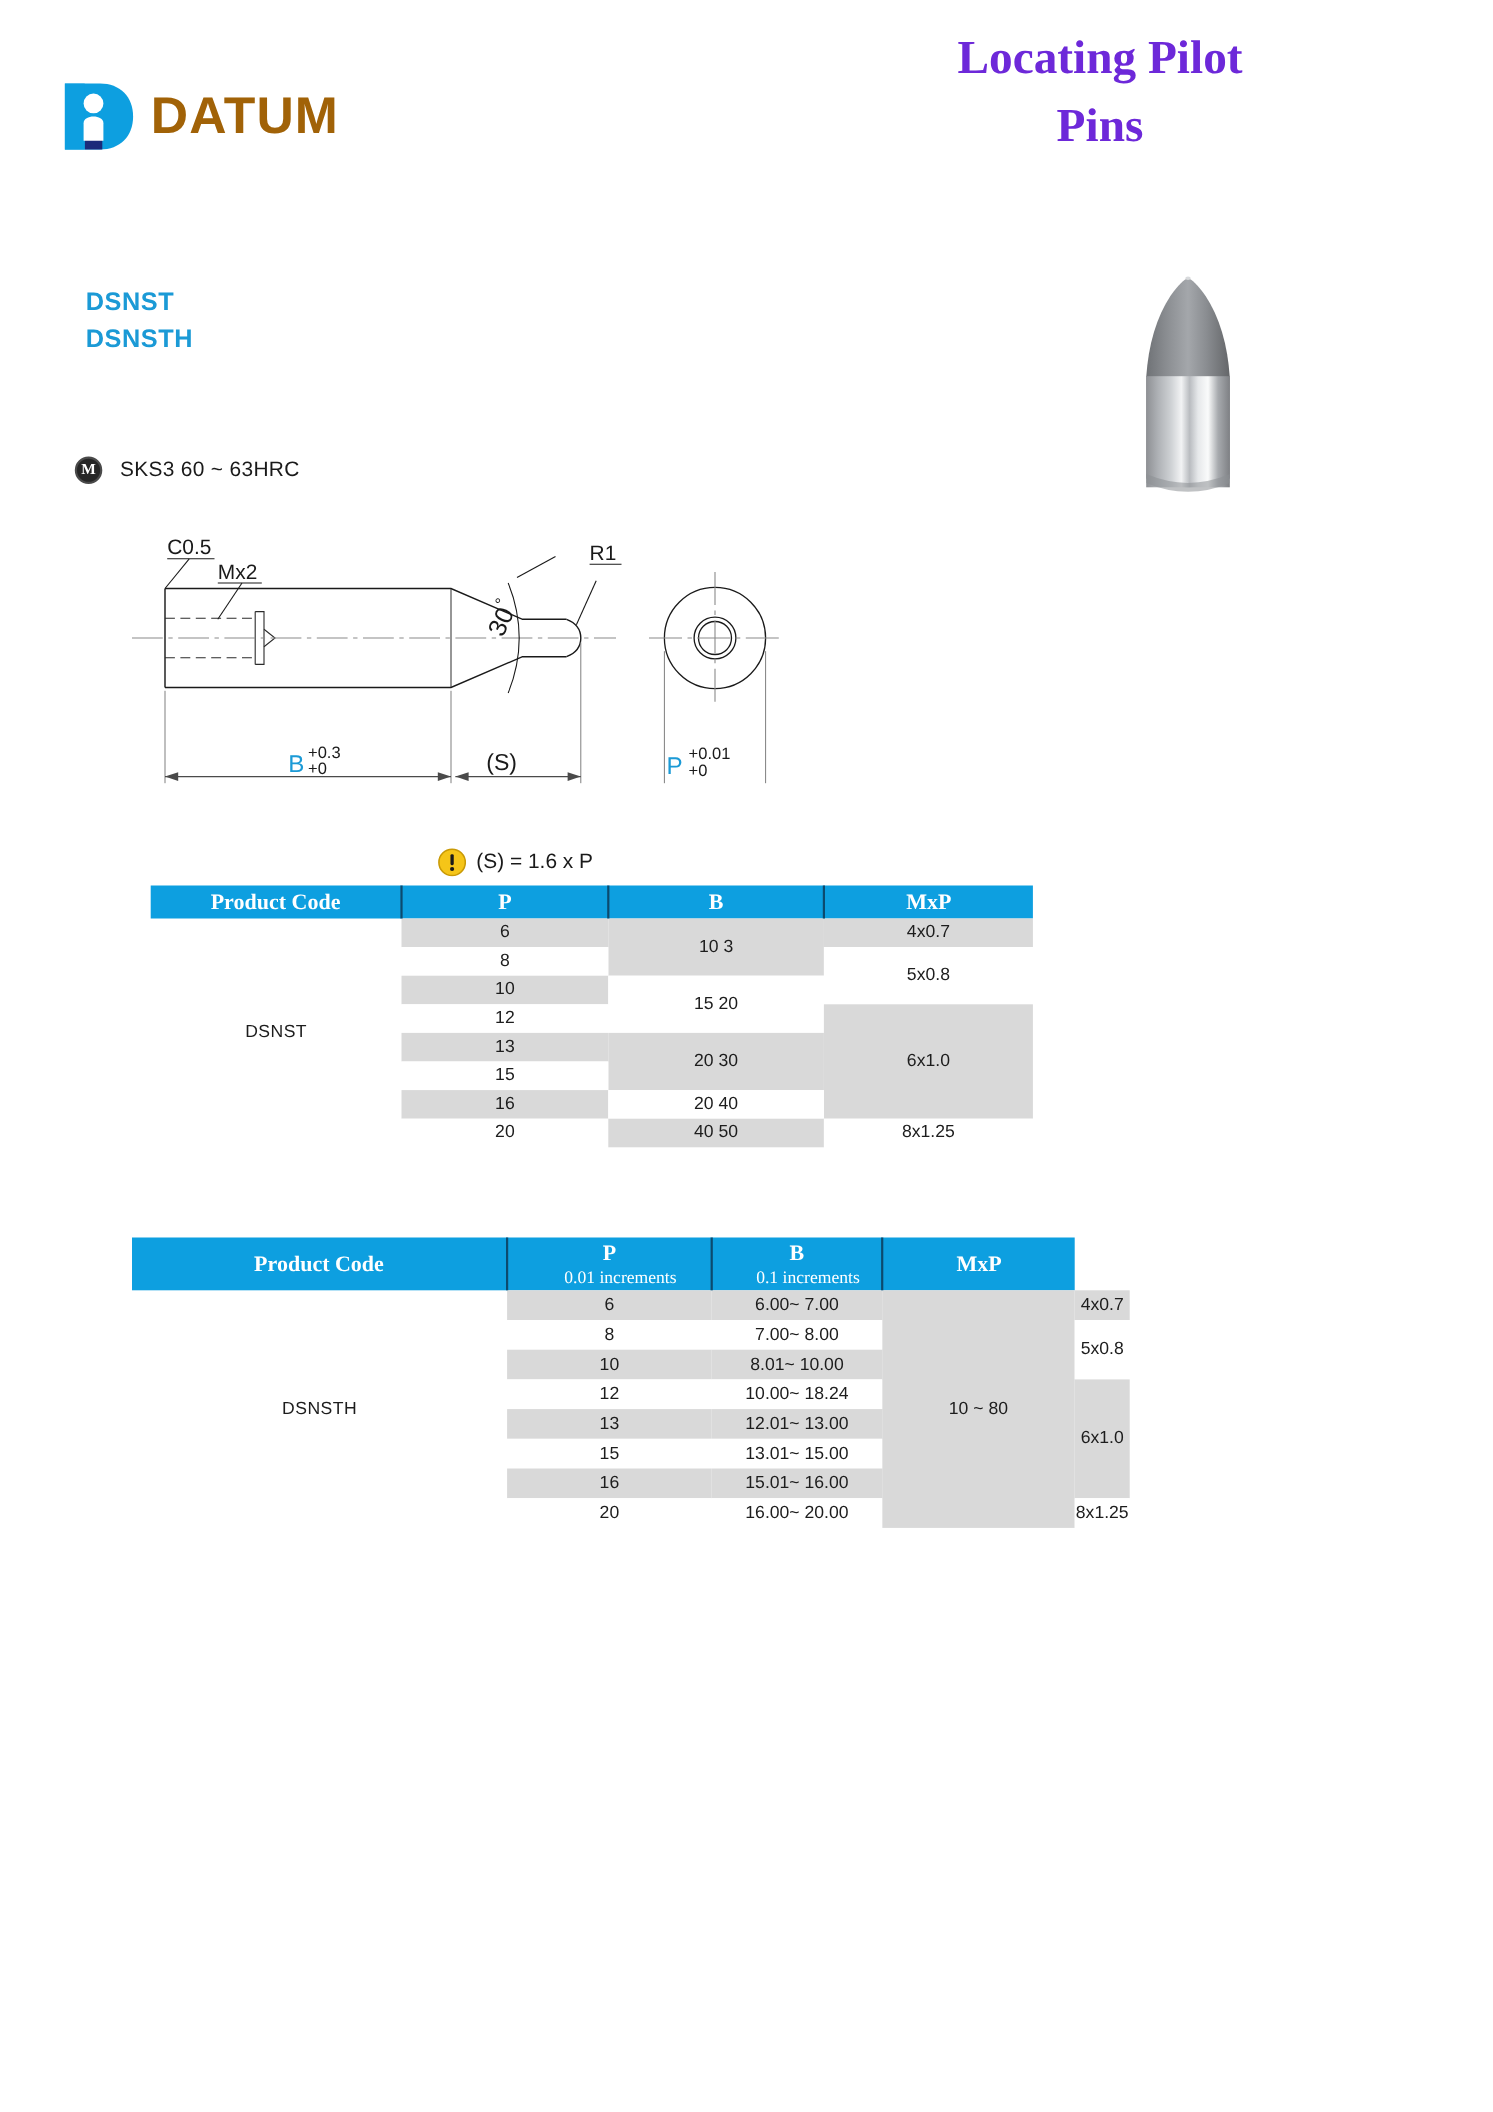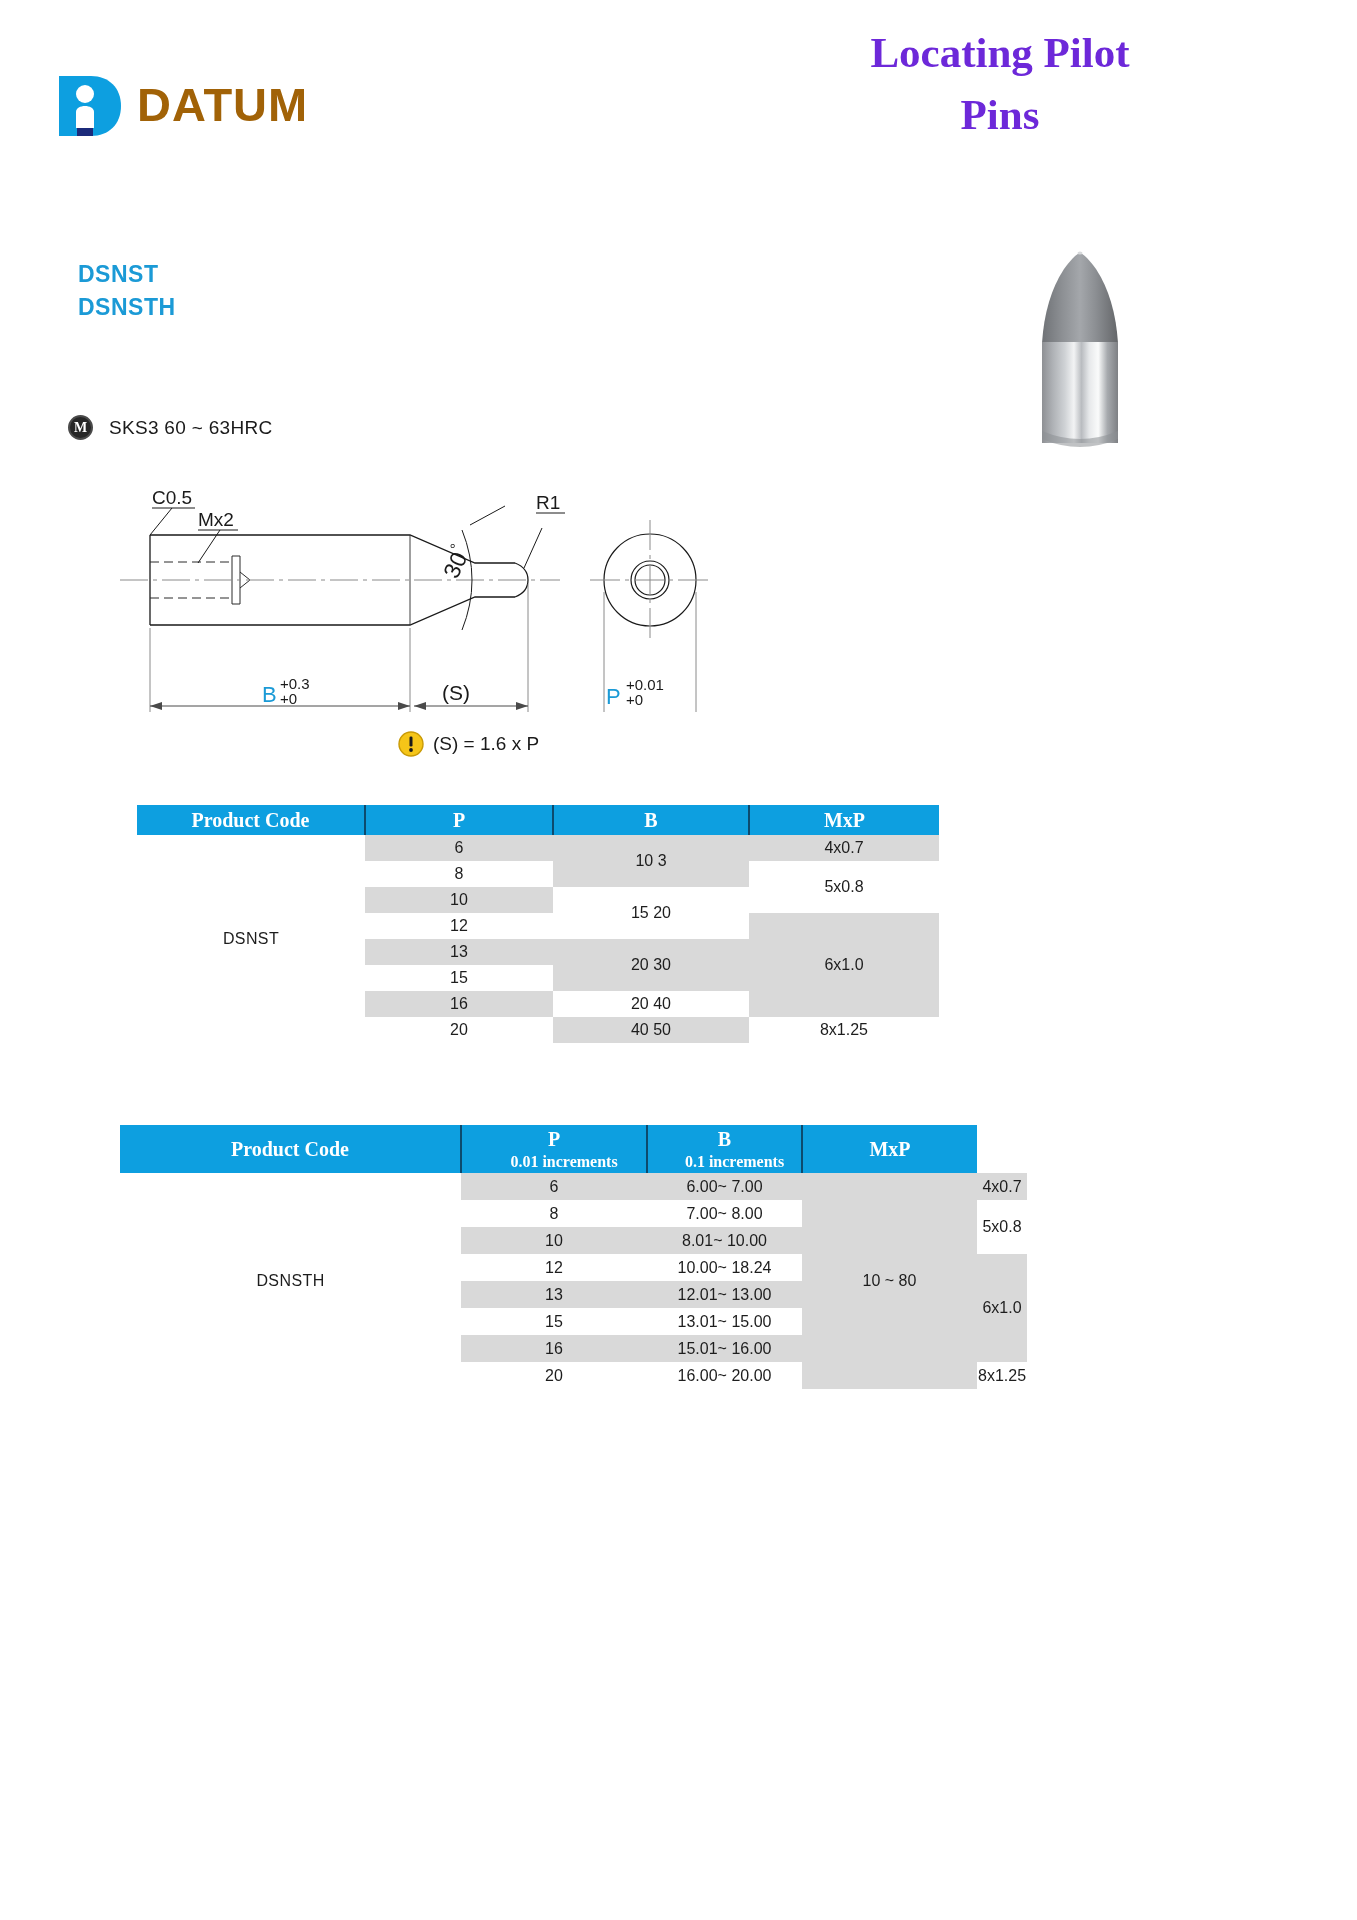--- a/index.html
+++ b/index.html
@@ -46,41 +46,41 @@
   }
   .material-text { margin-left: 16px; font-size: 19px; font-weight: normal; letter-spacing: .3px; }
 
   
   .pin3d { position: absolute; left: 1020px; top: 243px; }
 
   
   .drawing { position: absolute; left: 110px; top: 480px; }
 
   
-  .note-row { position: absolute; left: 398px; top: 731px; display: flex; align-items: center; }
+  .note-row { position: absolute; left: 398px; top: 771px; display: flex; align-items: center; }
   .note-icon { width: 26px; height: 26px; }
   .note-text { margin-left: 9px; font-size: 19px; color: #1a1a1a; }
 
   
   .tbl { position: absolute; border-collapse: collapse; }
   .tbl th {
     background: #0d9fe0; color: #ffffff;
     font-family: "Liberation Serif", serif; font-weight: bold;
     text-align: center; border-right: 2px solid #0c4a6e;
     padding: 0;
   }
   .tbl th:last-child { border-right: none; }
   .tbl td {
     text-align: center; border: none; color: #1d1d1d;
     font-family: "Liberation Sans", sans-serif;
   }
   .shaded { background: #d9d9d9; }
   .blank  { background: #ffffff; }
   .code-cell { color: #1b9ad6; font-size: 15px; letter-spacing: .4px; }
-  .hdr-sub { font-size: 16px; font-weight: bold; display: block; line-height: 1.25; padding-left: 20px; }
+  .hdr-sub { font-size: 16px; font-weight: normal; display: block; line-height: 1.25; padding-left: 20px; }
   .hdr-main { font-size: 20px; font-weight: bold; display: block; line-height: 1.3; }
 
   
   #table1 { left: 137px; top: 805px; }
   #table1 th { height: 30px; font-size: 20px; }
   #table1 td { height: 26px; font-size: 16px; }
   .w-pc1 { width: 228px; } .w-p1 { width: 188px; }
   .w-b1  { width: 196px; } .w-m1 { width: 190px; }
 
   

